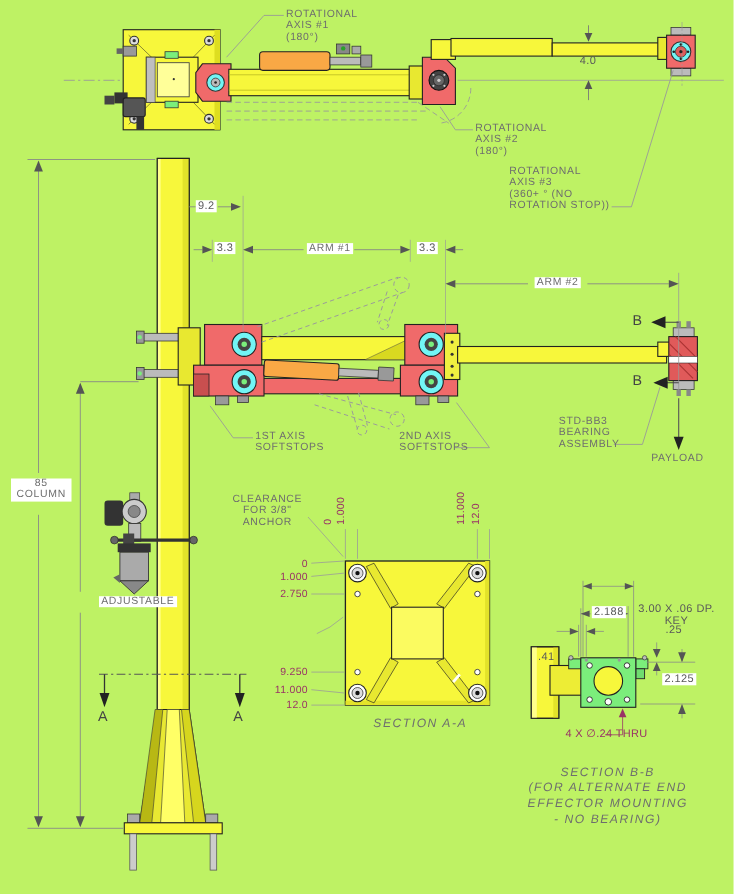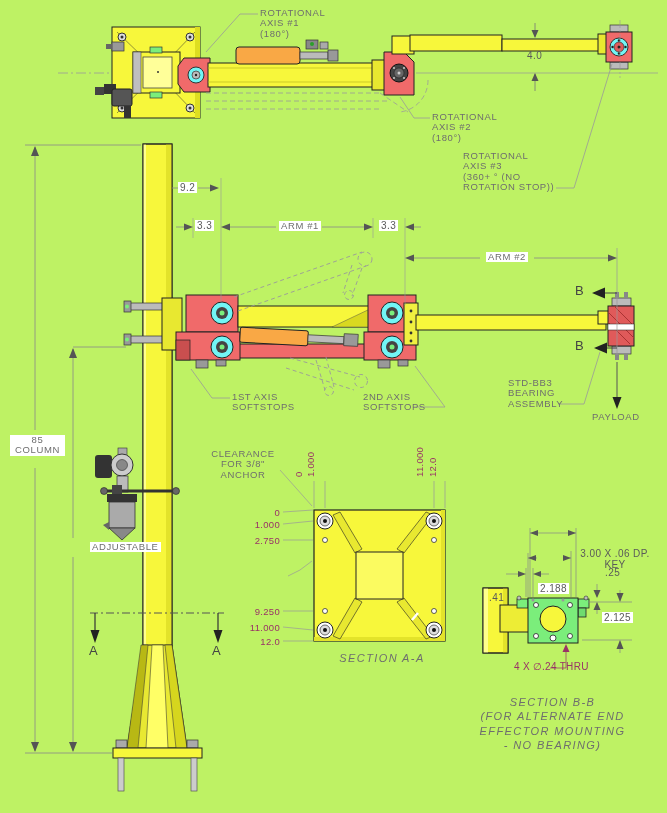--- a/index.html
+++ b/index.html
@@ -463,21 +463,21 @@
   <div class="mag rgt" style="left:220px;top:606px;width:60px;">9.250</div>
   <div class="mag rgt" style="left:220px;top:622px;width:60px;">11.000</div>
   <div class="mag rgt" style="left:220px;top:636px;width:60px;">12.0</div>
 
   <div class="cap" style="left:322px;top:652px;width:120px;text-align:center;">SECTION A-A</div>
   <div class="big lbl" style="left:89px;top:644px;">A</div>
   <div class="big lbl" style="left:212px;top:644px;">A</div>
 
   <div class="dim ctr" style="left:577px;top:520px;width:76px;margin-top:28px;">3.00 X .06 DP.
 KEY</div>
-  <div class="dim wbg" style="left:538px;top:551px;margin-top:32px;">2.188</div>
+  <div class="dim wbg" style="left:538px;top:551px;">2.188</div>
   <div class="dim" style="left:489px;top:592px;">.41</div>
   <div class="dim" style="left:605px;top:567px;">.25</div>
   <div class="dim wbg" style="left:602px;top:612px;">2.125</div>
   <div class="mag" style="left:474px;top:661px;font-size:10px;margin-left:40px;">4 X ∅.24 THRU</div>
   <div class="cap ctr" style="left:455px;top:695px;width:195px;line-height:1.3;">SECTION B-B
 (FOR ALTERNATE END
 EFFECTOR  MOUNTING
 - NO BEARING)</div>
 
 </div>

